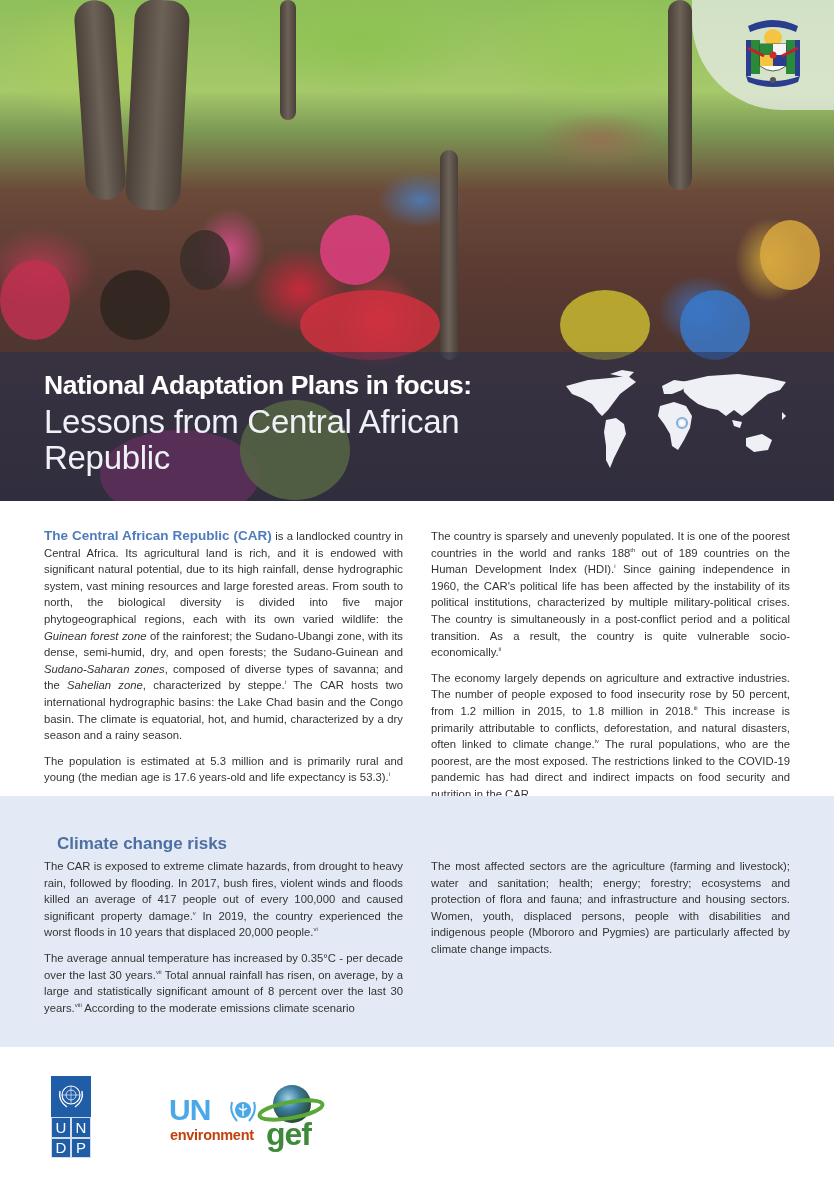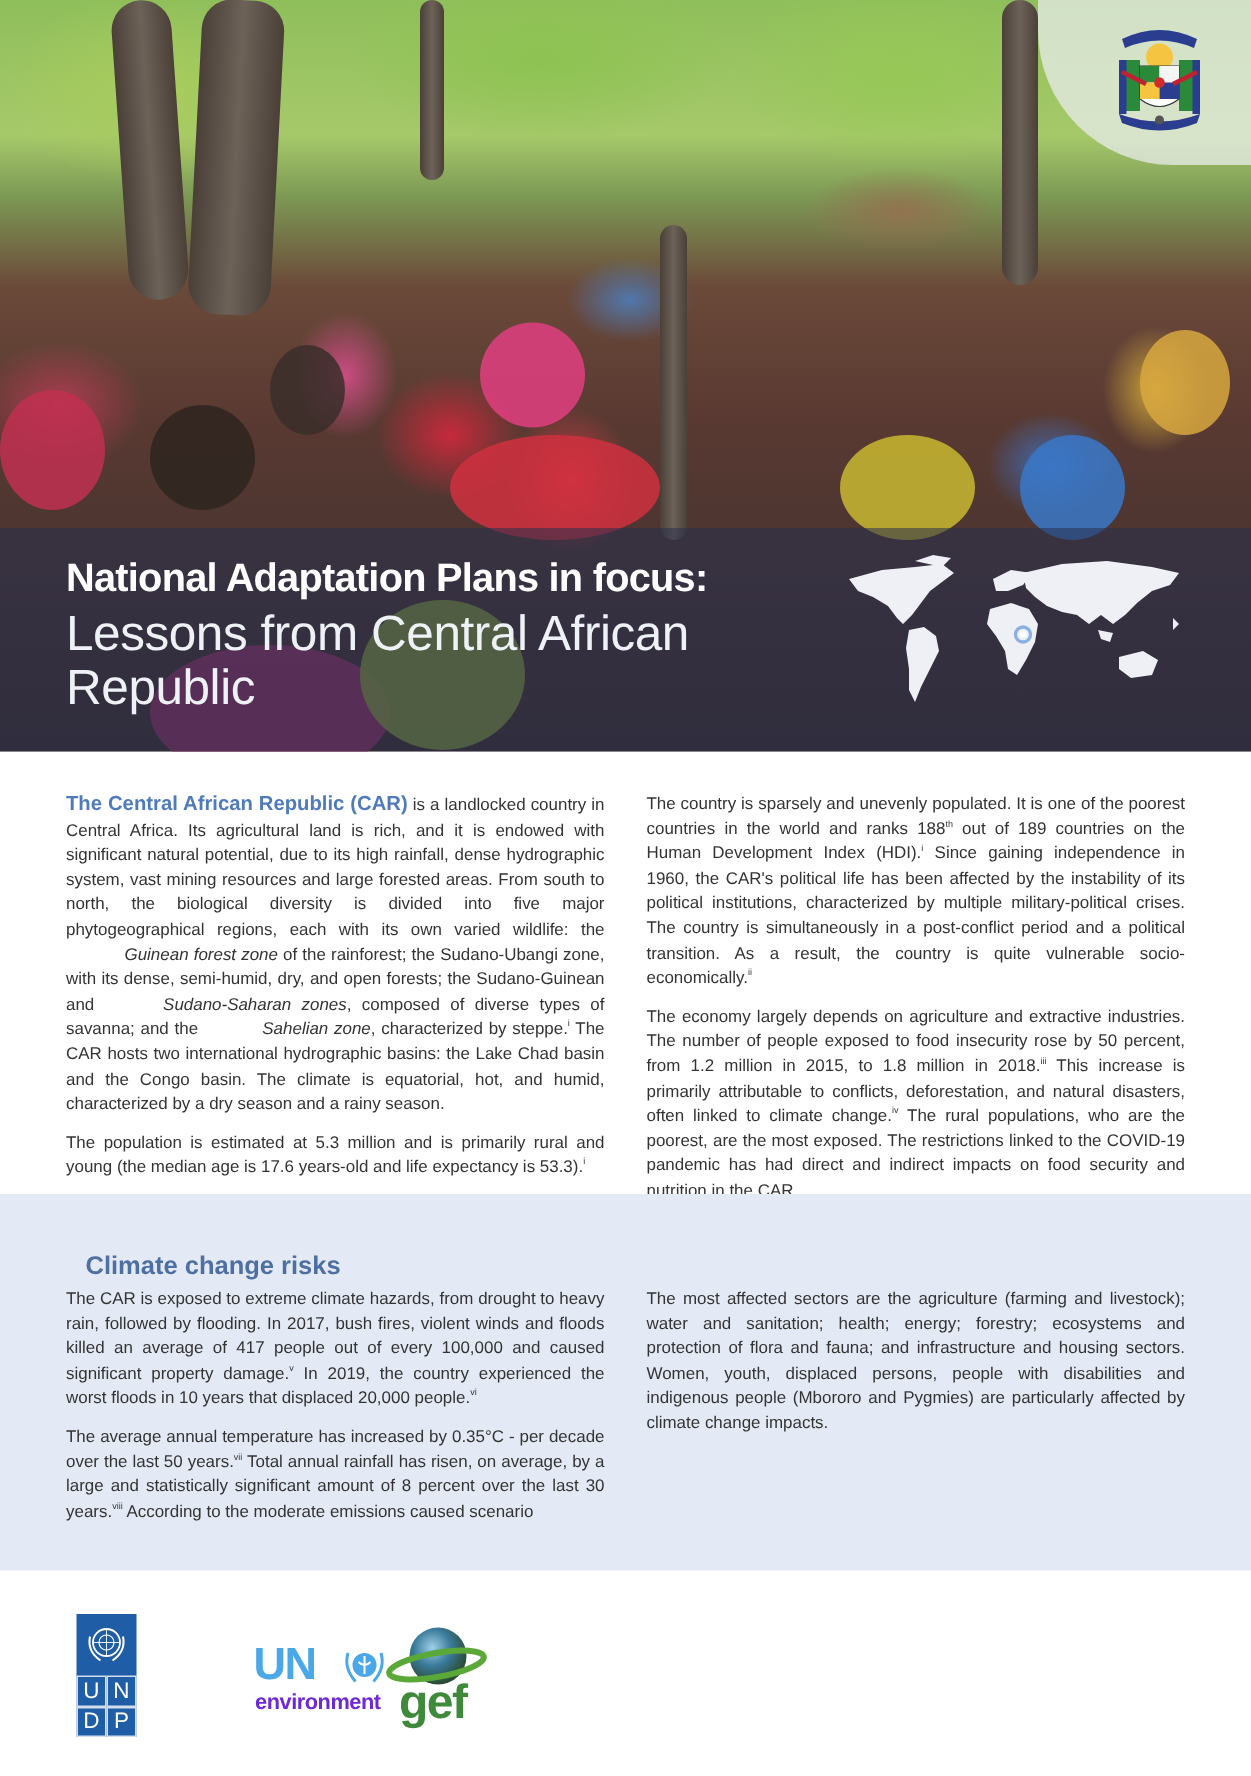--- a/index.html
+++ b/index.html
@@ -46,38 +46,38 @@
     position: absolute; left: 44px; top: 404px; width: 520px; font-size: 33px; line-height: 36px;
     color: #eef1f5; letter-spacing: -0.3px;
   }
   .world-map { position: absolute; left: 558px; top: 368px; width: 240px; height: 120px; }
 
   
   .col { position: absolute; font-size: 11.3px; line-height: 16.6px; color: #333333; text-align: justify; }
   .col p { margin-bottom: 9px; }
   .lead { color: #4f7bbd; font-weight: bold; font-size: 13.5px; }
   sup { font-size: 6px; vertical-align: 5px; line-height: 0; }
-  em { font-style: italic; margin-left: 39px; }
+  em { font-style: italic; }
 
   .risks {
     position: absolute; left: 0; top: 796px; width: 834px; height: 251px; background: #e4eaf5;
   }
   .risks-title {
     position: absolute; left: 57px; top: 834px; font-size: 17px; font-weight: bold; color: #4e6fa3;
   }
 
   
   .logo-undp { position: absolute; left: 51px; top: 1076px; width: 40px; height: 82px; background: #1f5da6; }
   .undp-grid { position: absolute; left: 0; top: 41px; width: 40px; height: 41px; display: grid; grid-template-columns: 1fr 1fr; grid-template-rows: 1fr 1fr; }
   .undp-grid span { color: #fff; font-size: 15px; display: flex; align-items: center; justify-content: center; border: 1px solid rgba(255,255,255,0.8); }
   .undp-emblem { position: absolute; left: 6px; top: 5px; width: 28px; height: 28px; }
 
   .logo-unep { position: absolute; left: 131px; top: 1093px; width: 95px; height: 54px; margin-left: 38px; }
   .unep-un { position: absolute; left: 0; top: 0; font-size: 30px; font-weight: bold; color: #4aa8e8; letter-spacing: -1px; }
-  .unep-env { position: absolute; left: 1px; top: 34px; font-size: 14.5px; font-weight: bold; color: #6d28d9; letter-spacing: -0.3px; }
+  .unep-env { position: absolute; left: 1px; top: 34px; font-size: 14.5px; font-weight: bold; color: #c2410c; letter-spacing: -0.3px; }
   .unep-emblem { position: absolute; left: 58px; top: 3px; width: 32px; height: 28px; }
 
   .logo-gef { position: absolute; left: 256px; top: 1080px; width: 70px; height: 76px; }
   .gef-text { position: absolute; left: 10px; top: 36px; font-size: 32px; color: #3e8a3a; font-weight: bold; letter-spacing: -1px; }
 </style>
 </head>
 <body>
 
 <div class="hero">
   <div class="trunk" style="left:80px;top:0;width:40px;height:200px;transform:rotate(-4deg);"></div>
@@ -156,21 +156,21 @@
 </div>
 
 <div class="risks"></div>
 <div class="risks-title">Climate change risks</div>
 
 <div class="col" style="left:44px;top:858px;width:359px;">
   <p>
     <span>The CAR is exposed to extreme climate hazards, from drought to heavy rain, followed by flooding. In 2017, bush fires, violent winds and floods killed an average of 417 people out of every 100,000 and caused significant property damage.</span><sup>v</sup><span> In 2019, the country experienced the worst floods in 10 years that displaced 20,000 people.</span><sup>vi</sup>
   </p>
   <p>
-    <span>The average annual temperature has increased by 0.35°C - per decade over the last 50 years.</span><sup>vii</sup><span> Total annual rainfall has risen, on average, by a large and statistically significant amount of 8 percent over the last 30 years.</span><sup>viii</sup><span> According to the moderate emissions caused scenario</span>
+    <span>The average annual temperature has increased by 0.35°C - per decade over the last 30 years.</span><sup>vii</sup><span> Total annual rainfall has risen, on average, by a large and statistically significant amount of 8 percent over the last 30 years.</span><sup>viii</sup><span> According to the moderate emissions climate scenario</span>
   </p>
 </div>
 
 <div class="col" style="left:431px;top:858px;width:359px;">
   <p>The most affected sectors are the agriculture (farming and livestock); water and sanitation; health; energy; forestry; ecosystems and protection of flora and fauna; and infrastructure and housing sectors. Women, youth, displaced persons, people with disabilities and indigenous people (Mbororo and Pygmies) are particularly affected by climate change impacts.</p>
 </div>
 
 <div class="logo-undp">
   <svg class="undp-emblem" viewBox="0 0 28 28">
     <circle cx="14" cy="14" r="9" fill="none" stroke="#fff" stroke-width="1.2"></circle>

